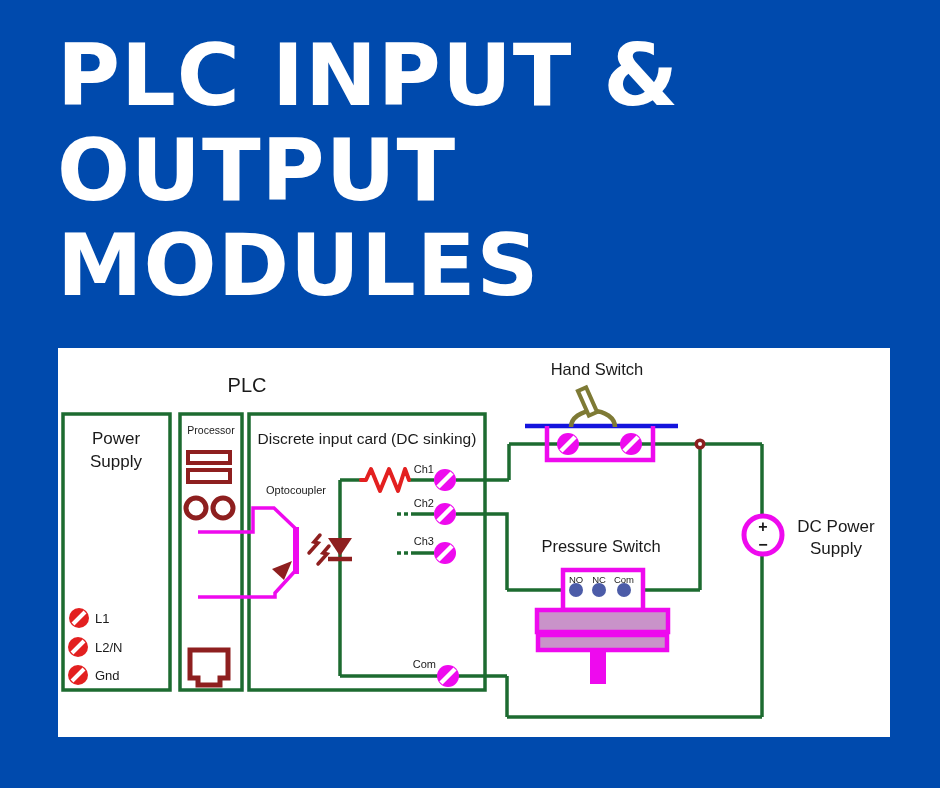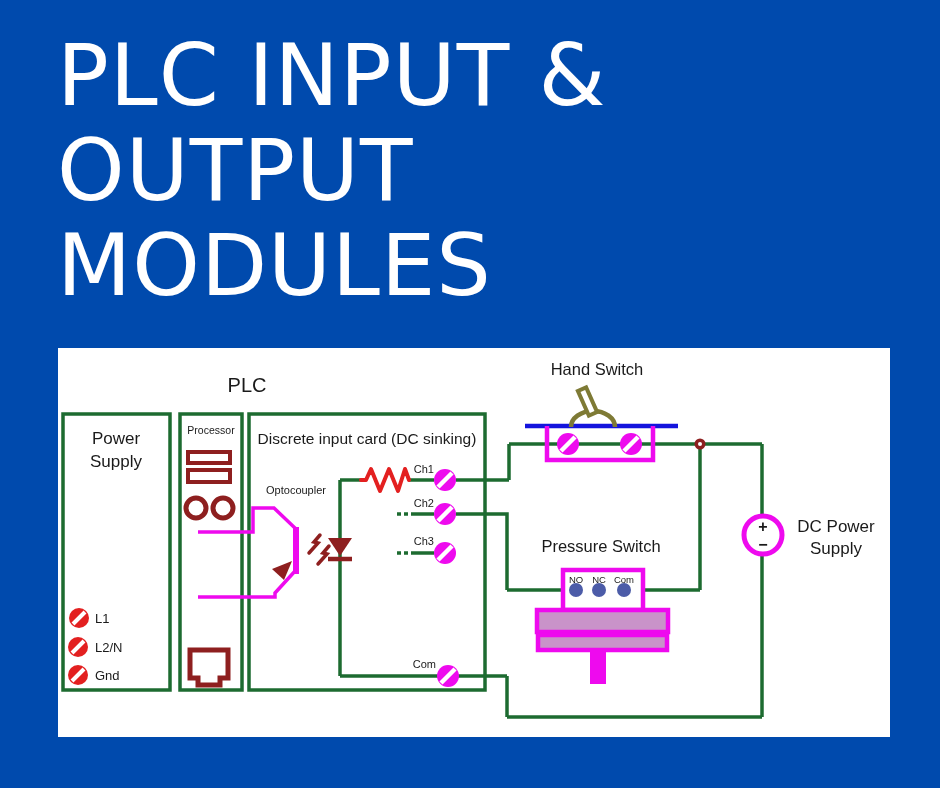--- a/index.html
+++ b/index.html
@@ -5,21 +5,21 @@
   html,body{margin:0;padding:0;}
   body{
     width:940px;height:788px;position:relative;overflow:hidden;
     background:#004aad;
     font-family:"Liberation Sans",sans-serif;
   }
   .title{
     position:absolute;left:57px;top:28px;width:860px;
     color:#ffffff;
     font-family:"DejaVu Sans",sans-serif;
-    font-weight:normal;
+    font-weight:bold;
     font-size:86px;line-height:95px;letter-spacing:1px;
     white-space:pre-line;
   }
   .panel{
     position:absolute;left:58px;top:348px;width:832px;height:389px;
     background:#ffffff;
   }
   .panel svg{display:block;}
   svg text{
     font-family:"Liberation Sans",sans-serif;

